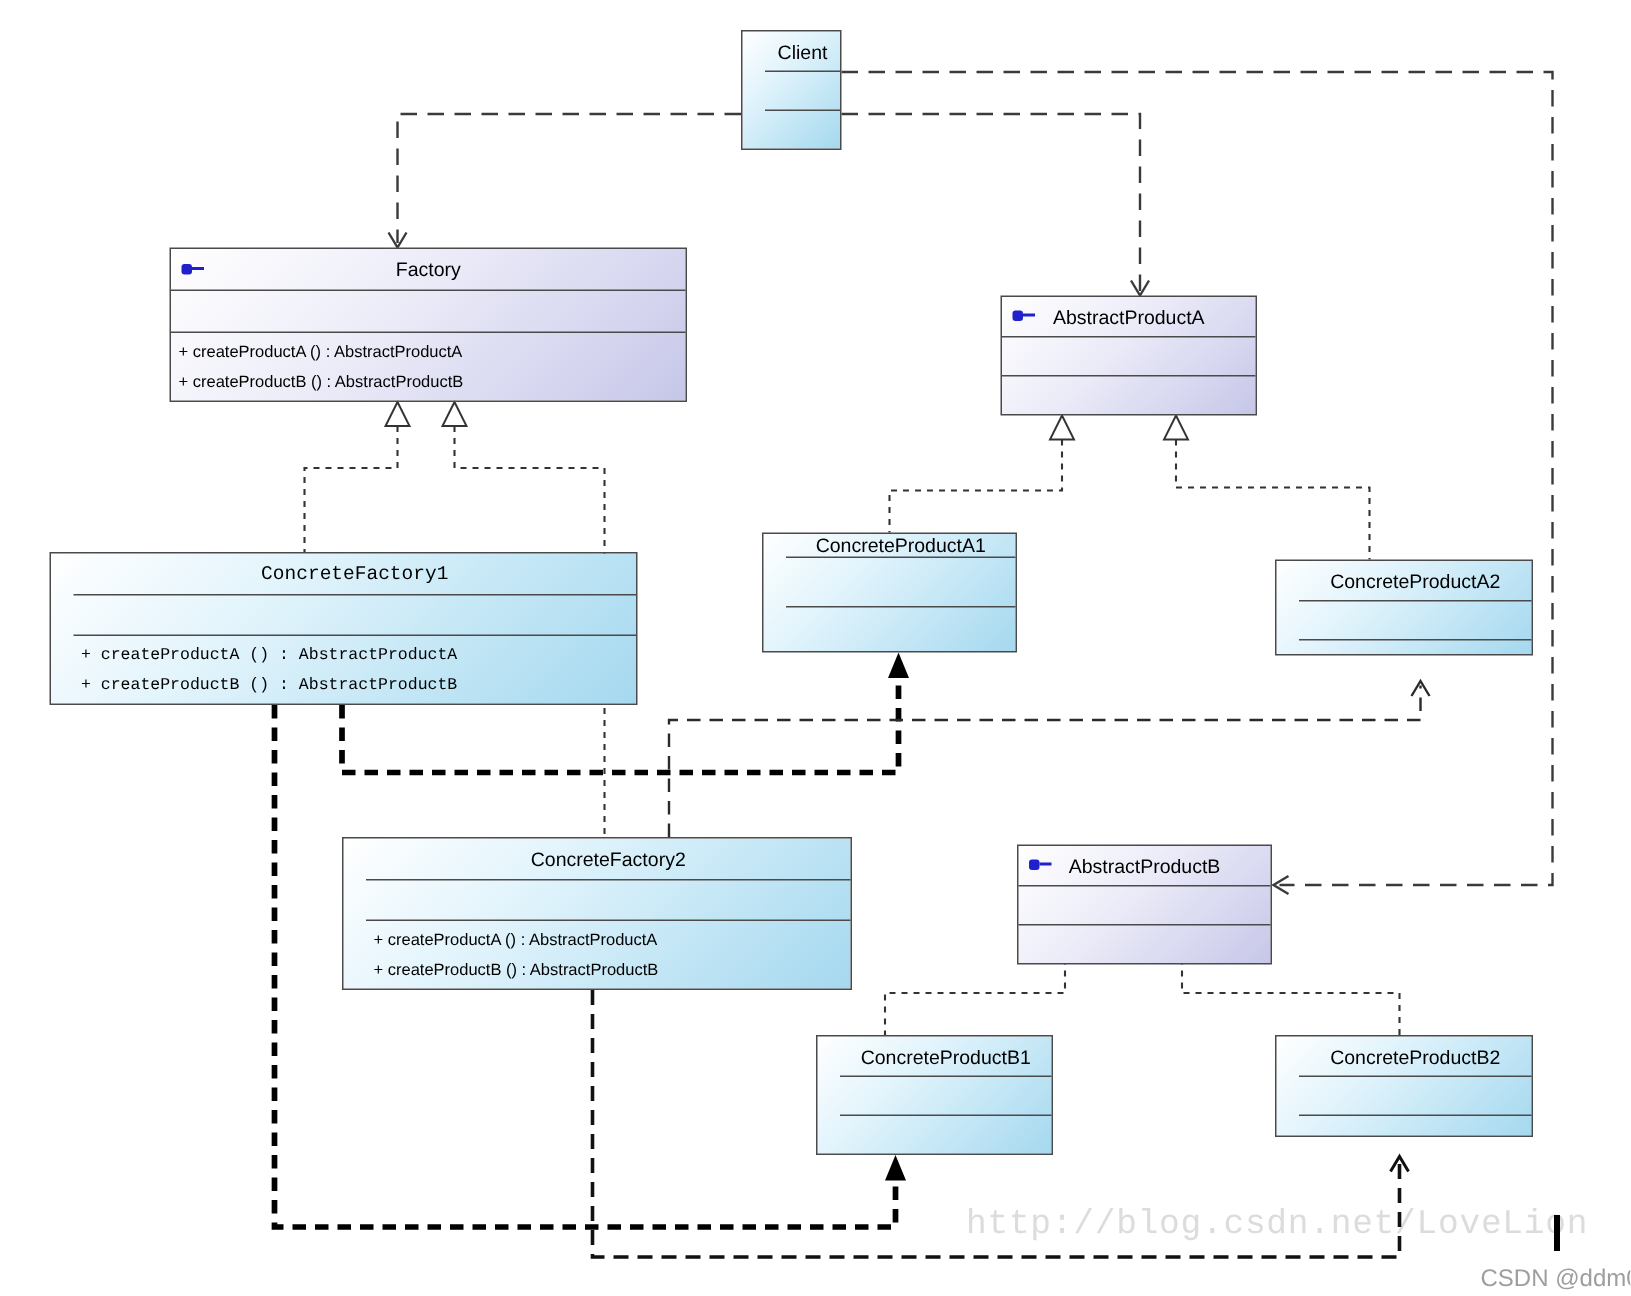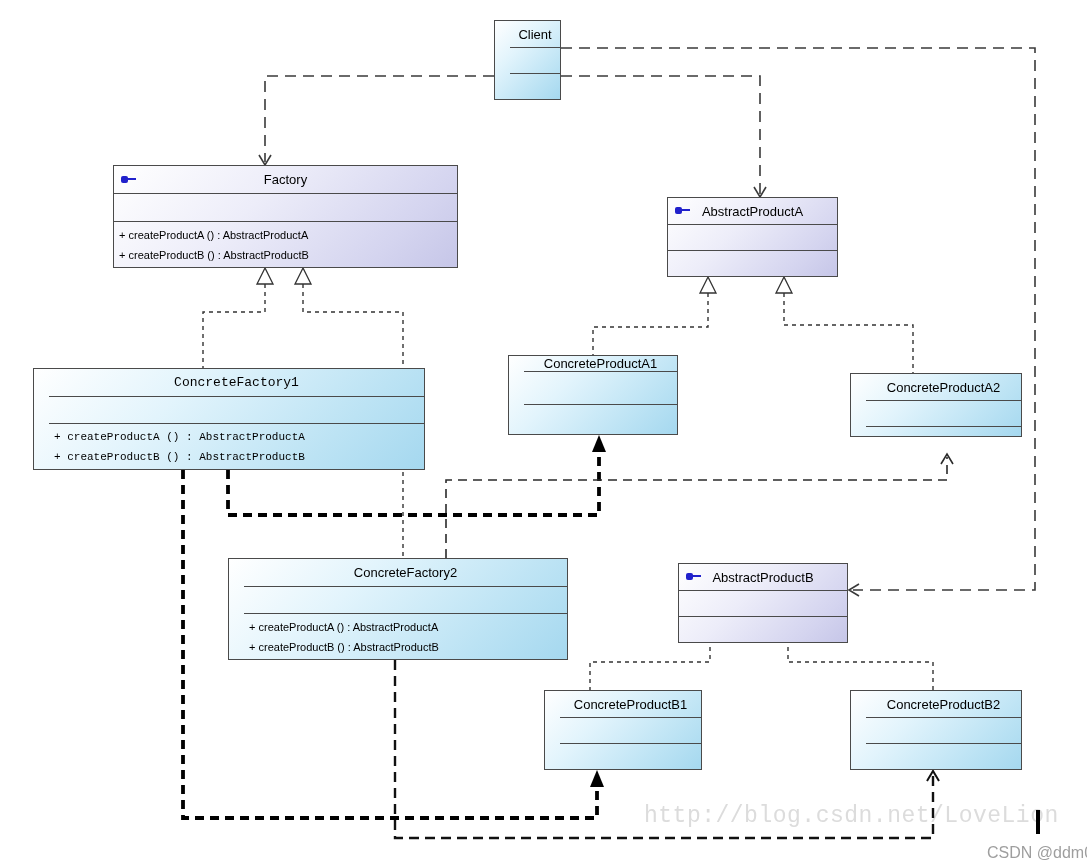--- a/index.html
+++ b/index.html
@@ -48,21 +48,21 @@
   #box-concrete-product-a2 .uml-comp.c1{height:26px;}
   #box-concrete-factory-2{left:228px;top:558px;width:340px;height:102px;}
   #box-concrete-factory-2 .uml-title{height:27px;}
   #box-concrete-factory-2 .uml-comp.c1{height:27px;}
   #box-abstract-product-b{left:678px;top:563px;width:170px;height:80px;}
   #box-abstract-product-b .uml-title{height:26px;}
   #box-abstract-product-b .uml-comp.c1{height:26px;}
   #box-concrete-product-b1{left:508px;top:690px;width:158px;height:80px;margin-left:36px;}
   #box-concrete-product-b1 .uml-title{height:26px;}
   #box-concrete-product-b1 .uml-comp.c1{height:26px;}
-  #box-concrete-product-b2{left:850px;top:690px;width:172px;height:80px;}
+  #box-concrete-product-b2{left:850px;top:690px;width:172px;height:68px;}
   #box-concrete-product-b2 .uml-title{height:26px;}
   #box-concrete-product-b2 .uml-comp.c1{height:26px;}
 </style>
 </head>
 <body>
 
 <div id="canvas">
 
   <div class="watermark">http://blog.csdn.net/LoveLion</div>
 

